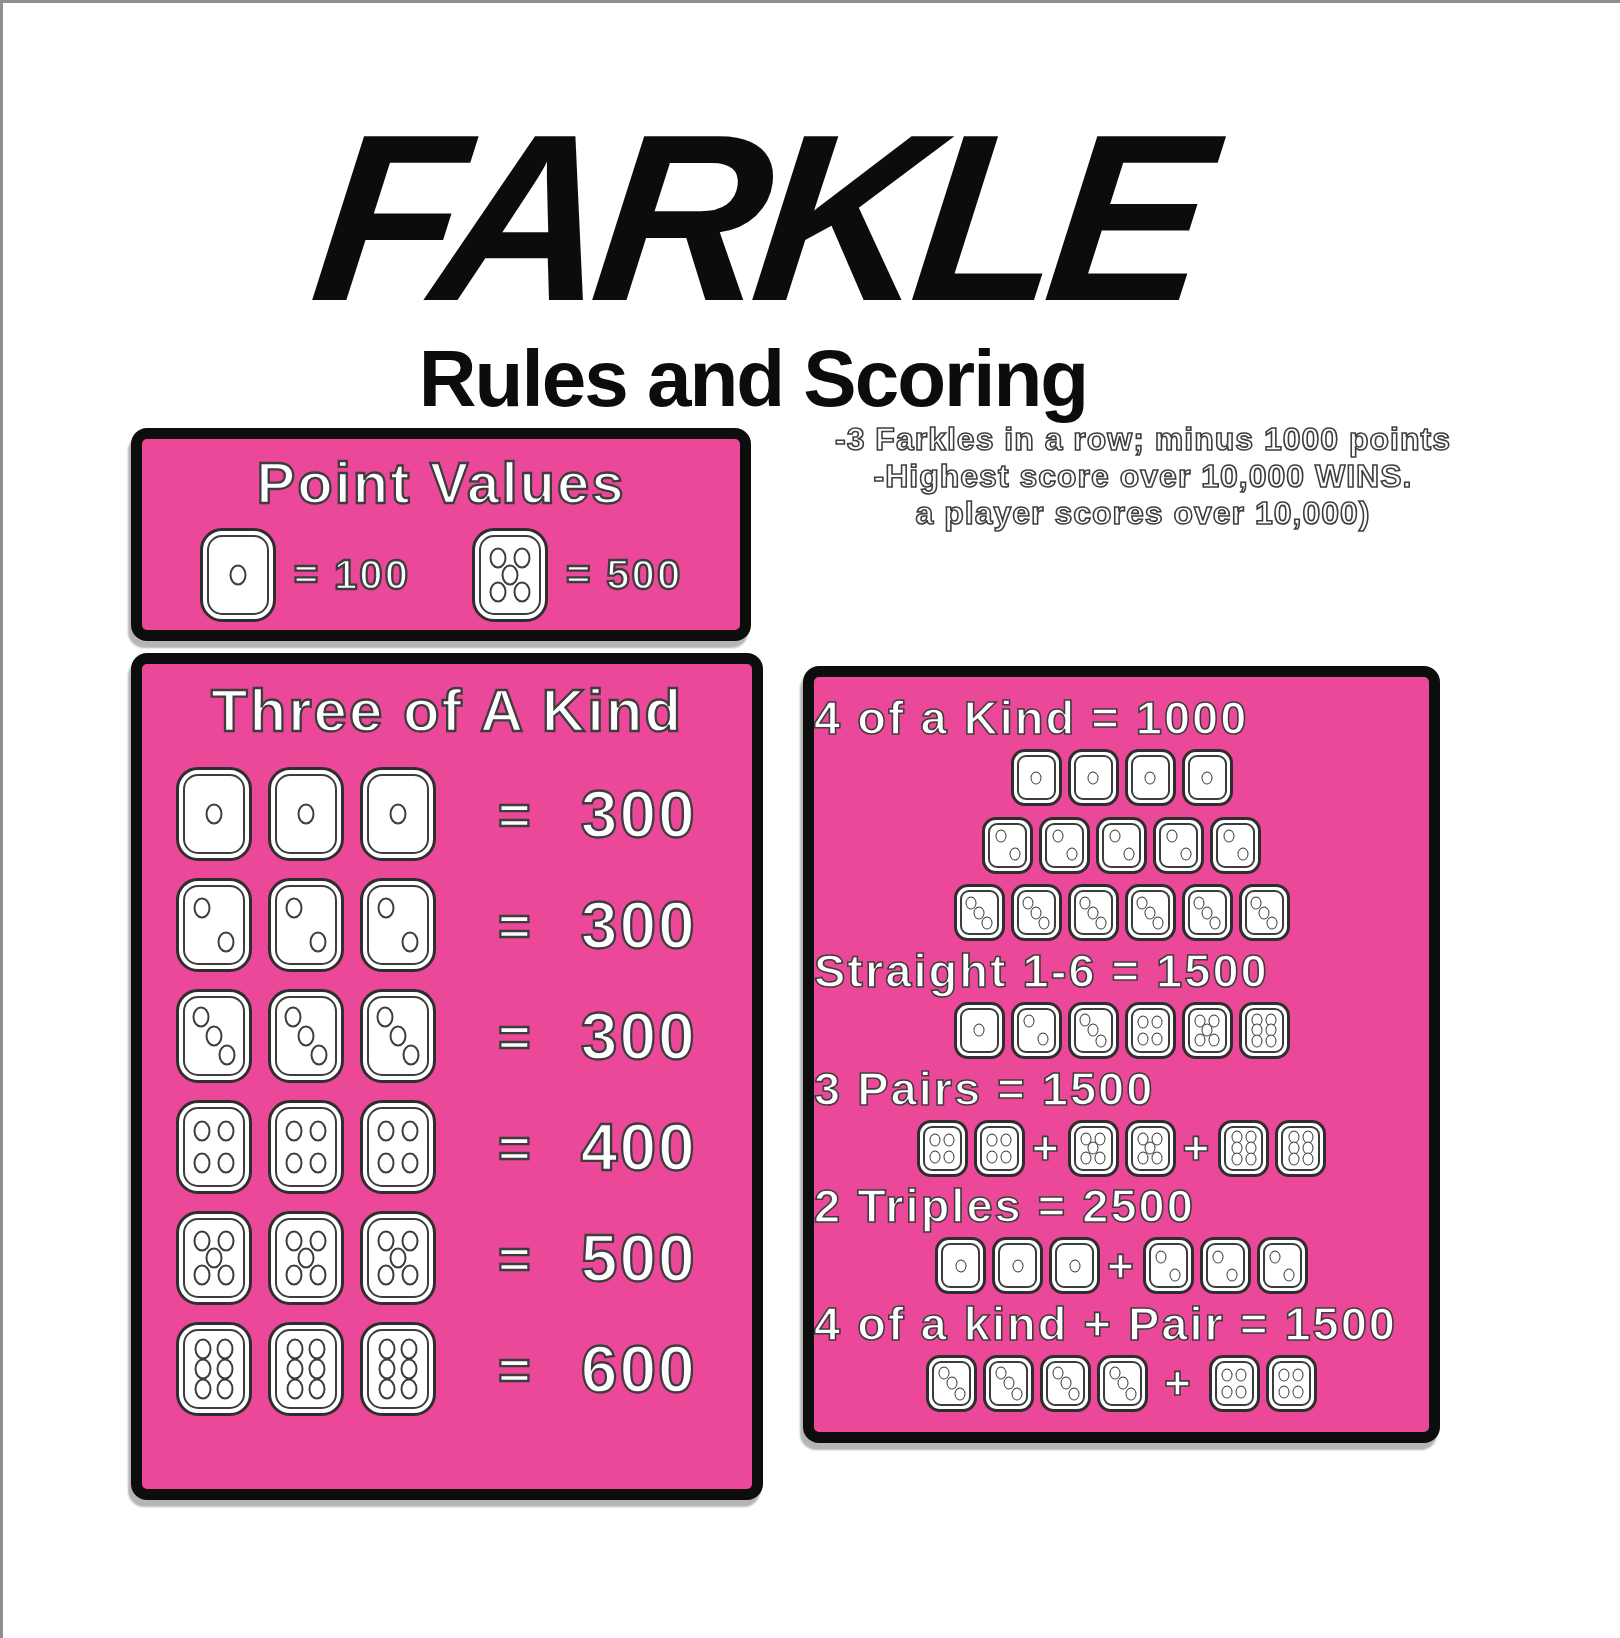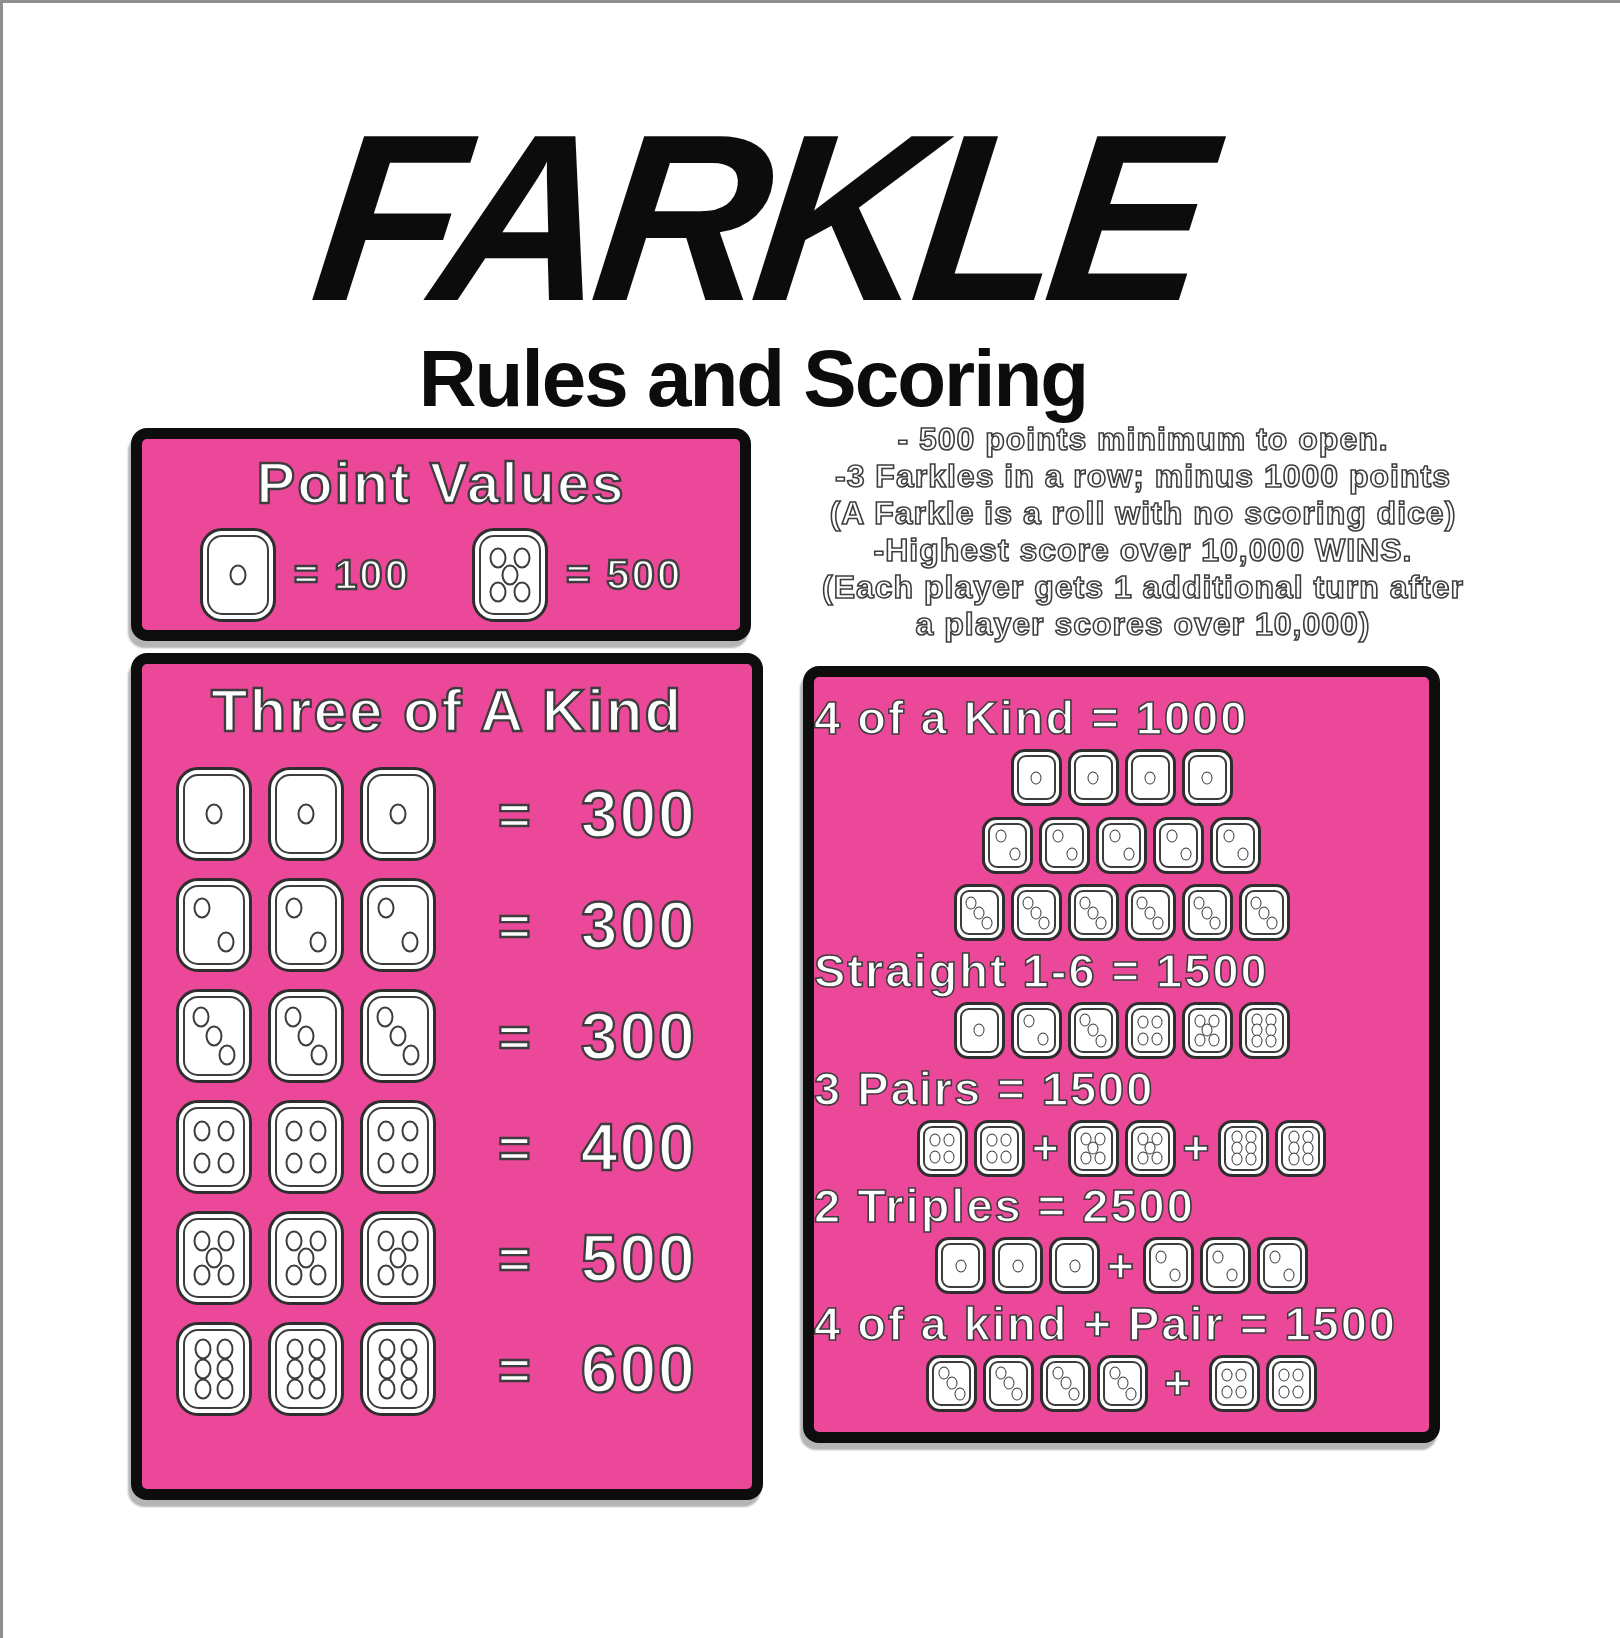--- a/index.html
+++ b/index.html
@@ -174,25 +174,22 @@
             <span class="pip" style="left: 50%; top: 50%;"></span>
             <span class="pip" style="left: 29%; top: 73%;"></span>
             <span class="pip" style="left: 71%; top: 73%;"></span>
           </span>
         </span>
         <span class="outline pv-val">= 500</span>
       </div>
   </div>
 
   <div class="rules-text">
-      <div class="rule-line outline stroke-sm">- 500 points minimum to open.</div>
       <div class="rule-line outline stroke-sm">-3 Farkles in a row; minus 1000 points</div>
-      <div class="rule-line outline stroke-sm">(A Farkle is a roll with no scoring dice)</div>
       <div class="rule-line outline stroke-sm">-Highest score over 10,000 WINS.</div>
-      <div class="rule-line outline stroke-sm">(Each player gets 1 additional turn after</div>
       <div class="rule-line outline stroke-sm">a player scores over 10,000)</div>
     </div>
 
   <div class="rbox tk-box">
     <div class="tk-heading outline">Three of A Kind</div>
     <div class="tk-rows">
         <div class="tk-row">
           <span class="dice-group lg-group">
             <span class="die lg">
               <span class="die-inner">

